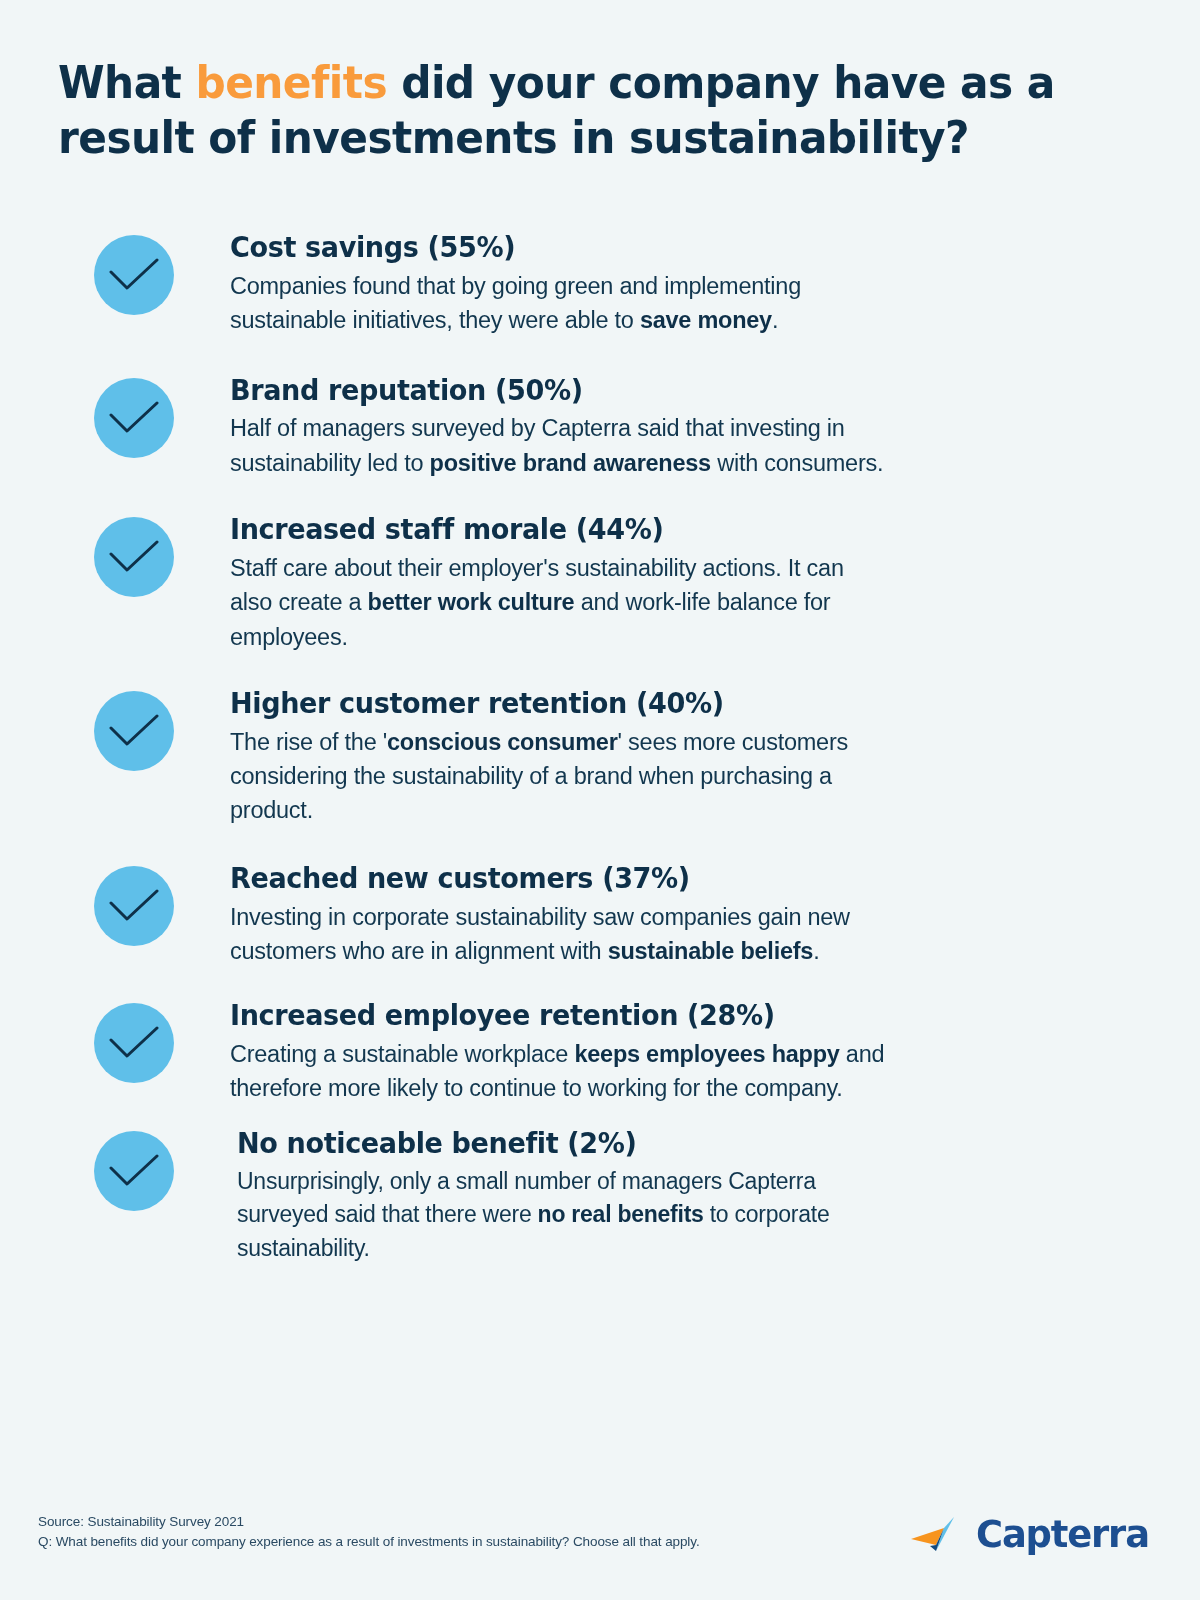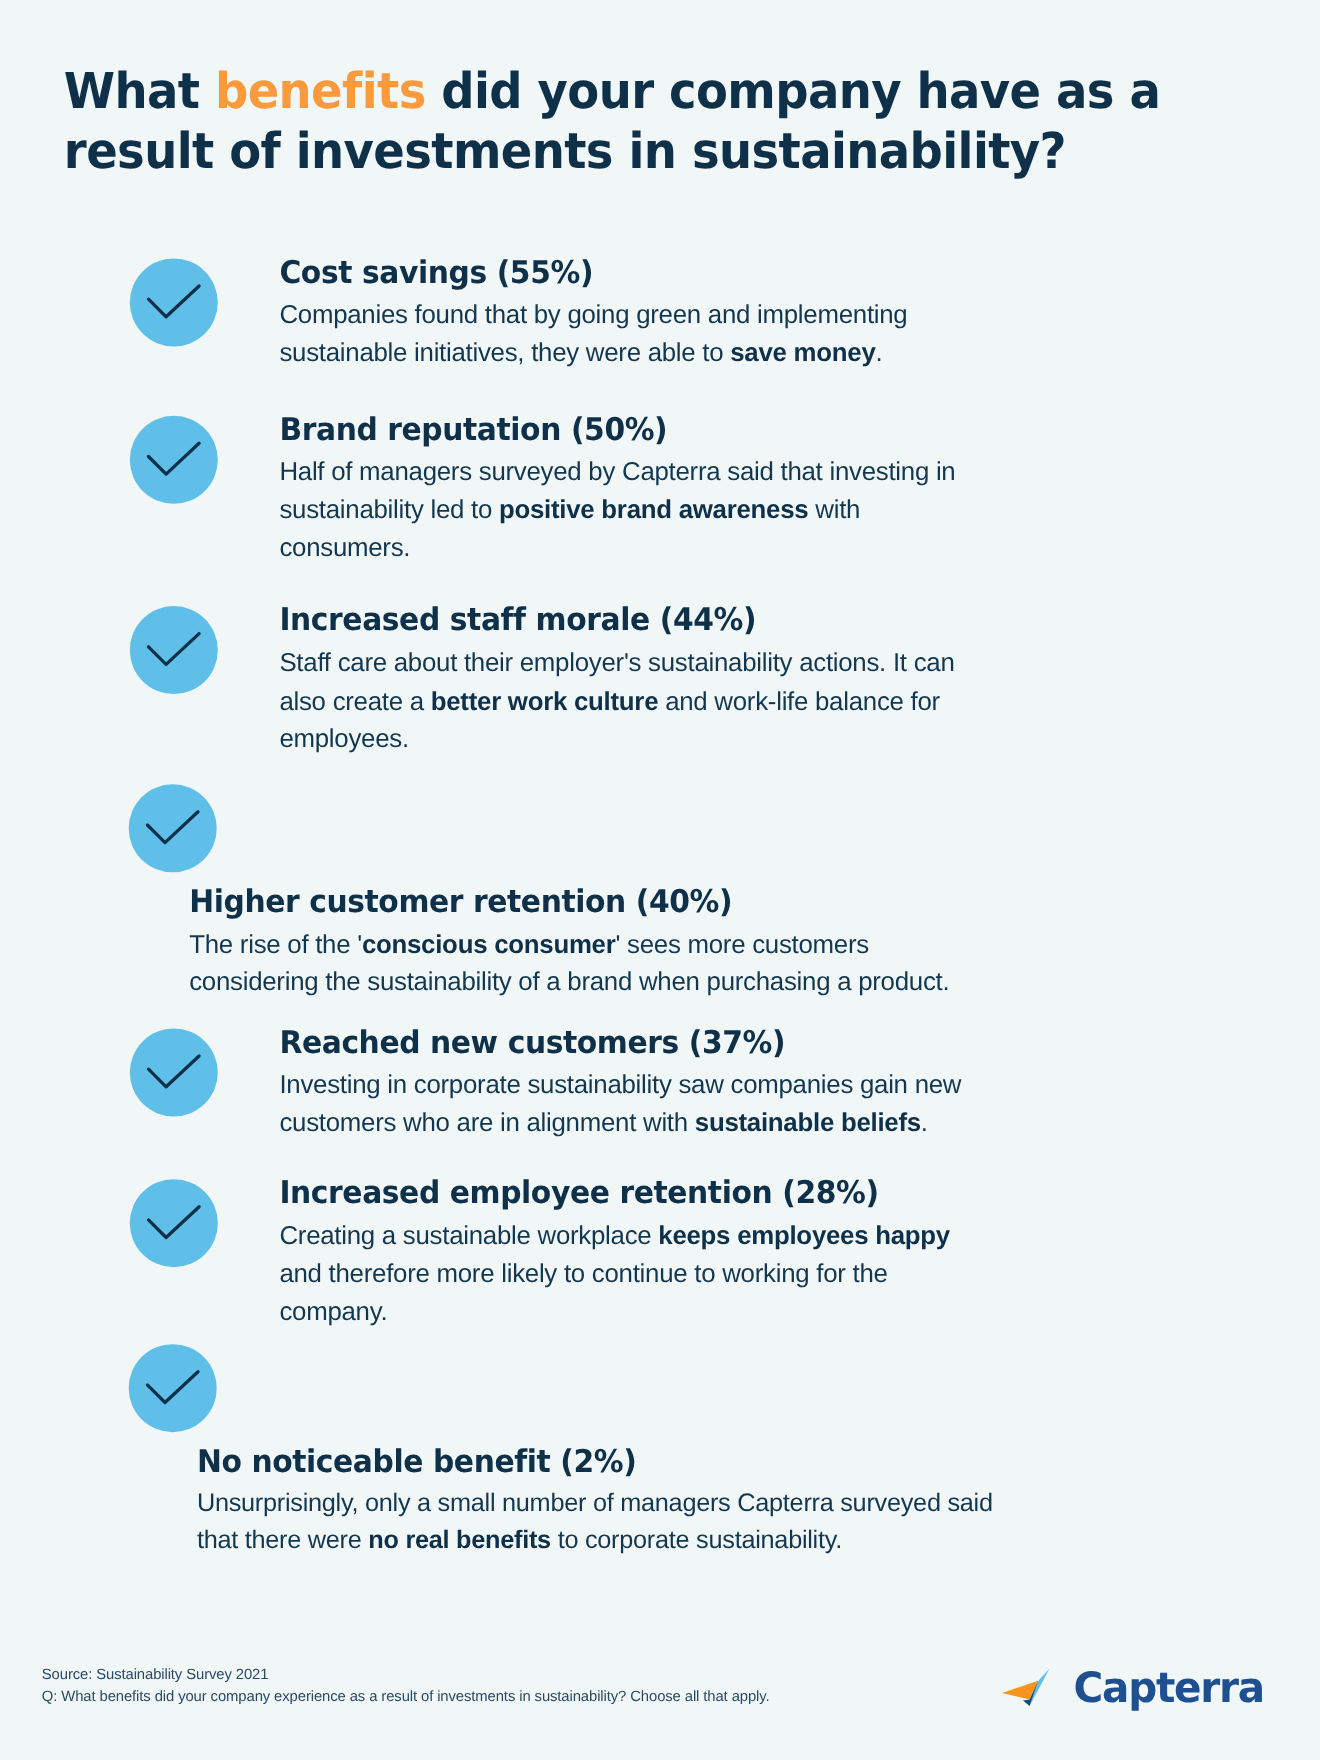--- a/index.html
+++ b/index.html
@@ -46,31 +46,30 @@
   .title .hl {
     color: #F99B3C;
   }
 
   
   .list {
     position: absolute;
     left: 0;
     top: 222px;
     width: 980px;
-    padding-left: 24px;
   }
 
   .row {
     display: flex;
     align-items: flex-start;
     padding-left: 93px;
     margin-bottom: 26px;
   }
 
-  .row:last-child { margin-bottom: 3px; flex-direction: column; }
+  .row:last-child { margin-bottom: 3px; }
 
   .check-wrap {
     flex: 0 0 82px;
     display: flex;
     justify-content: center;
     align-items: center;
     height: 106px;
   }
 
   .check-circle {
@@ -113,21 +112,21 @@
     color: #12374F;
     letter-spacing: -0.25px;
   }
 
   .row-body b { font-weight: bold; color: #0E3049; }
 
   
   .row-1 { margin-bottom: 27px; }
   .row-2 { margin-bottom: 24px; }
   .row-3 { margin-bottom: 24px; }
-  .row-4 { margin-bottom: 12px; flex-direction: column; }
+  .row-4 { margin-bottom: 25px; }
   .row-5 { margin-bottom: 22px; }
   .row-6 { margin-bottom: 12px; }
   .row-7 .row-text { padding-left: 62px; padding-right: 70px; }
   .row-7 .row-body { font-size: 23px; }
 
   
   .footer {
     position: absolute;
     left: 38px;
     bottom: 42px;

